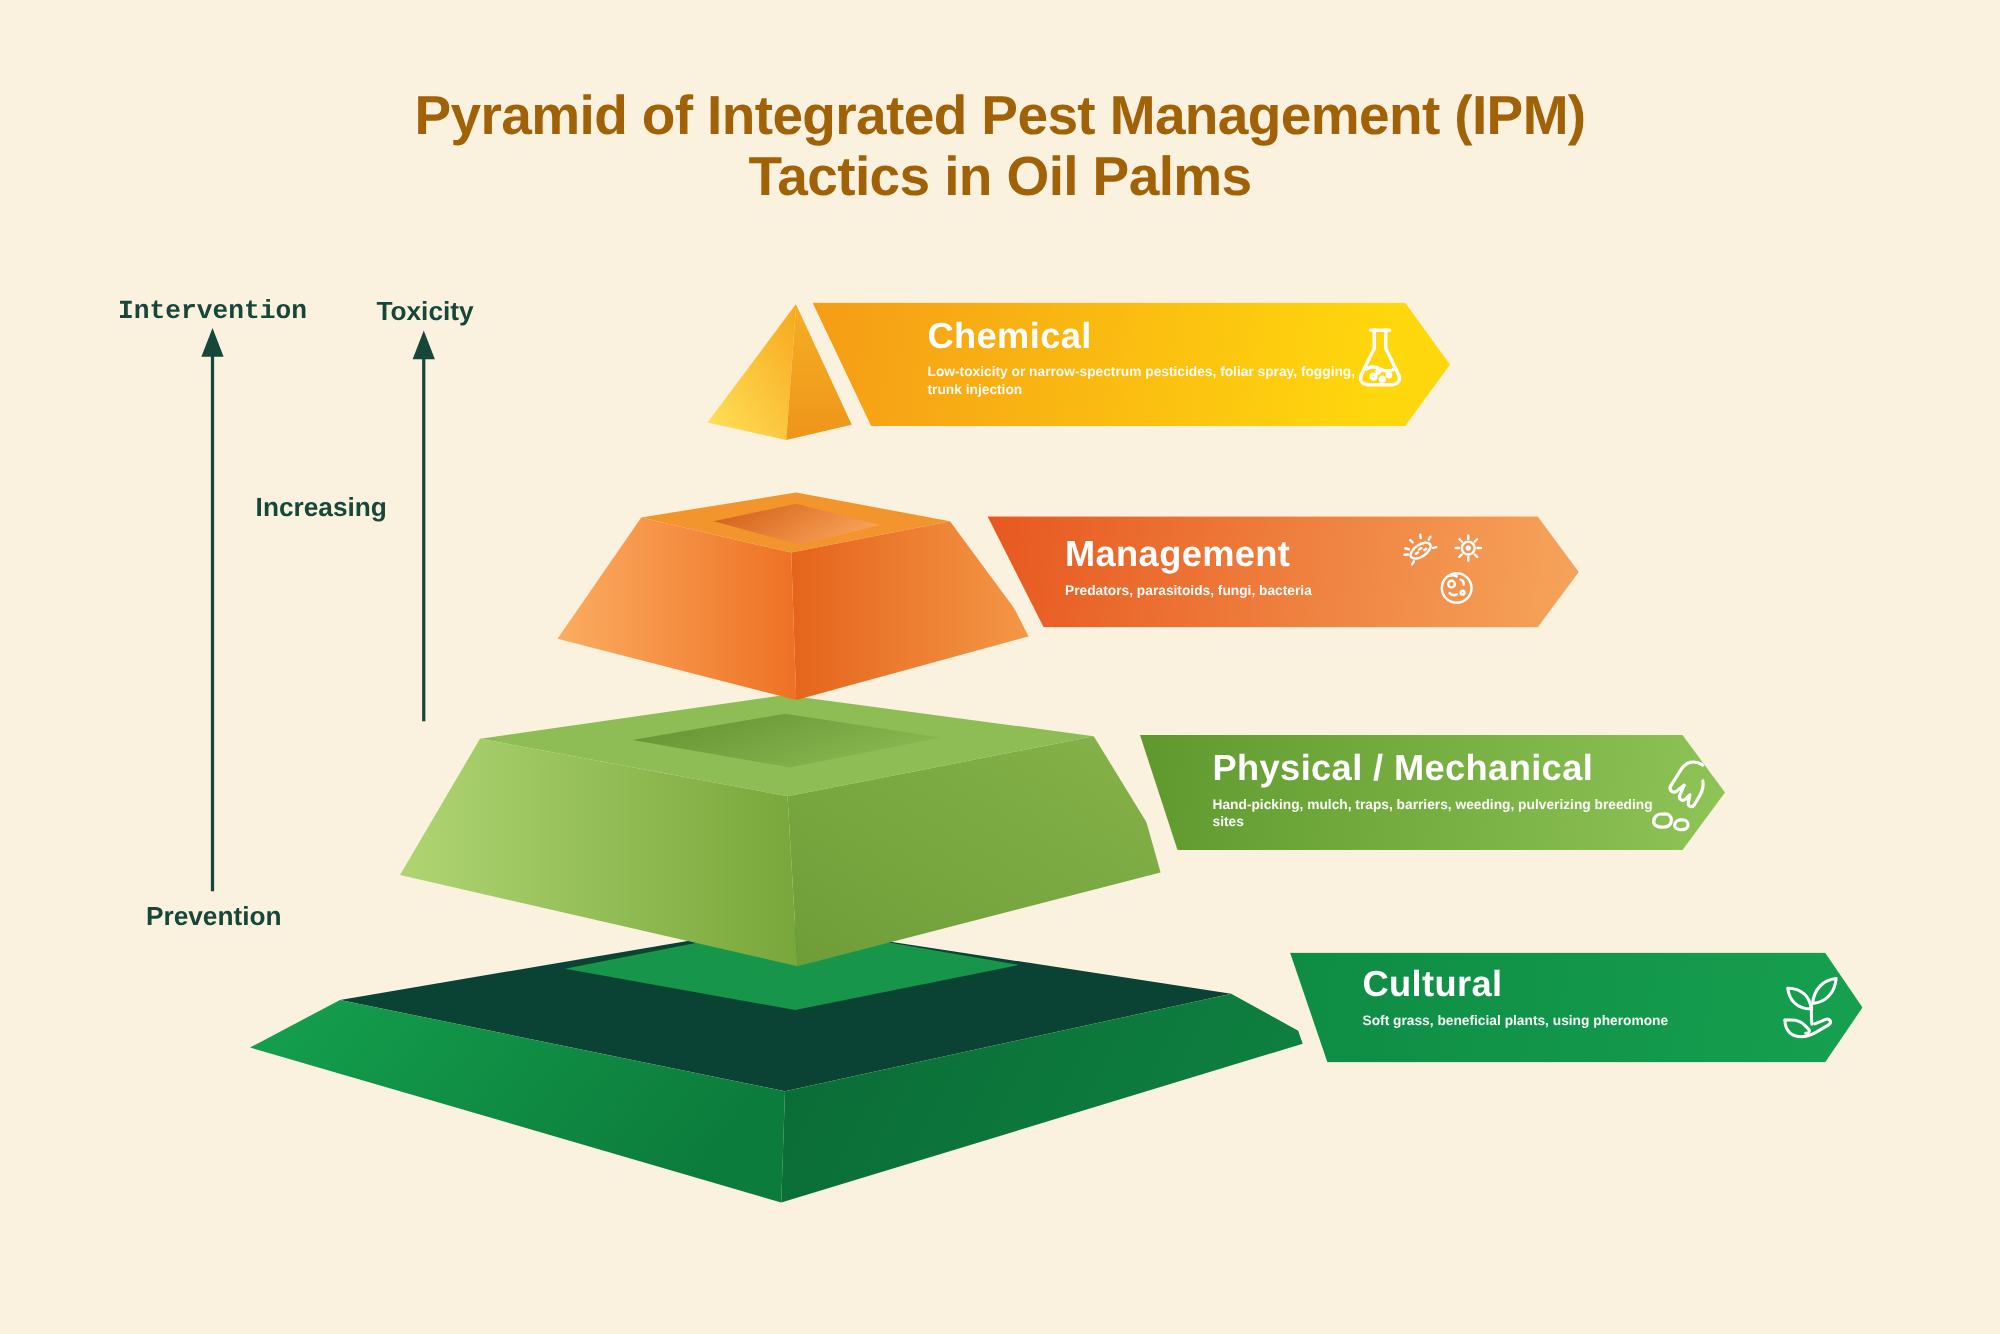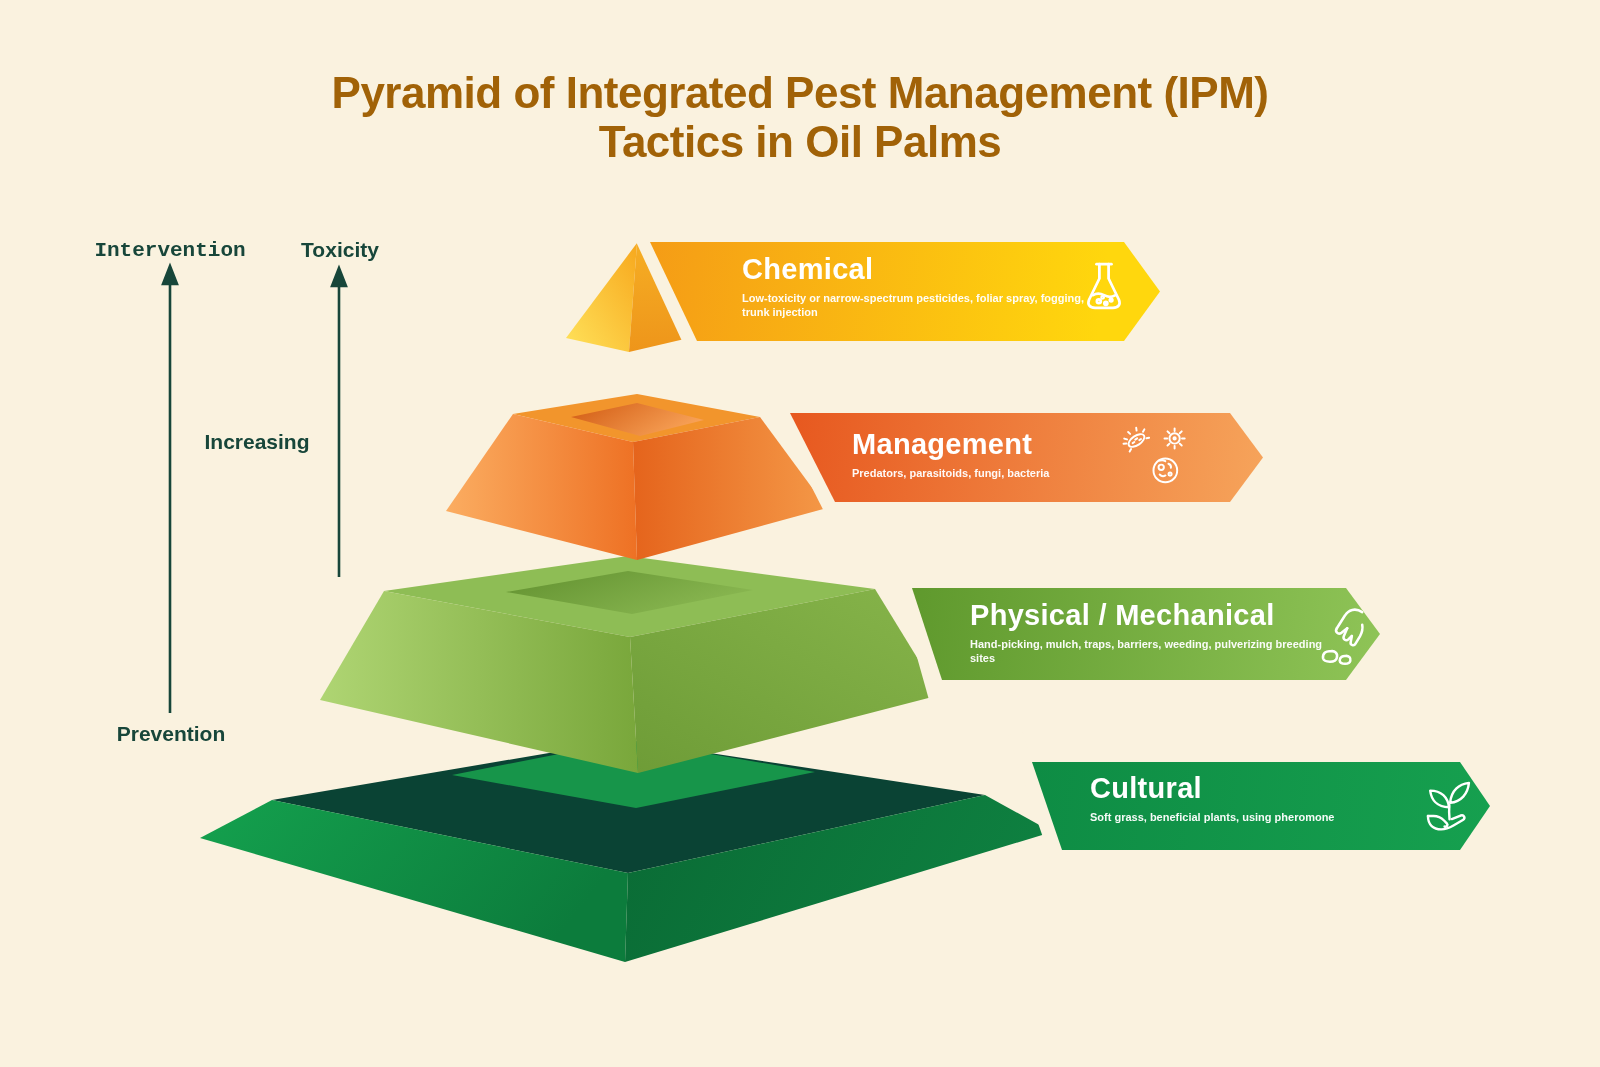--- a/index.html
+++ b/index.html
@@ -15,21 +15,21 @@
     text-align:center; color:#a16207; font-weight:bold;
     font-size:44px; line-height:49px; letter-spacing:-0.5px;
   }
 
   .side-label{
     position:absolute; transform:translate(-50%,-50%);
     color:#17463A; font-weight:bold; font-size:21px; white-space:nowrap;
   }
   #lbl-intervention{left:170px; top:250px;font-family:Liberation Mono, monospace;}
   #lbl-toxicity{left:340px; top:250px;}
-  #lbl-increasing{left:257px; top:407px;margin-top:35px;}
+  #lbl-increasing{left:257px; top:407px;}
   #lbl-prevention{left:171px; top:734px;}
 
   .banner{position:absolute; color:#fff;}
   .banner-chemical{
     left:650px; top:242px; width:510px; height:99px;
     clip-path:polygon(0 0,474px 0,510px 49.5px,474px 99px,47px 99px);
     background:linear-gradient(97deg,#F59C16 0%,#FFD70D 88%);
   }
   .banner-biological{
     left:790px; top:413px; width:473px; height:89px;

